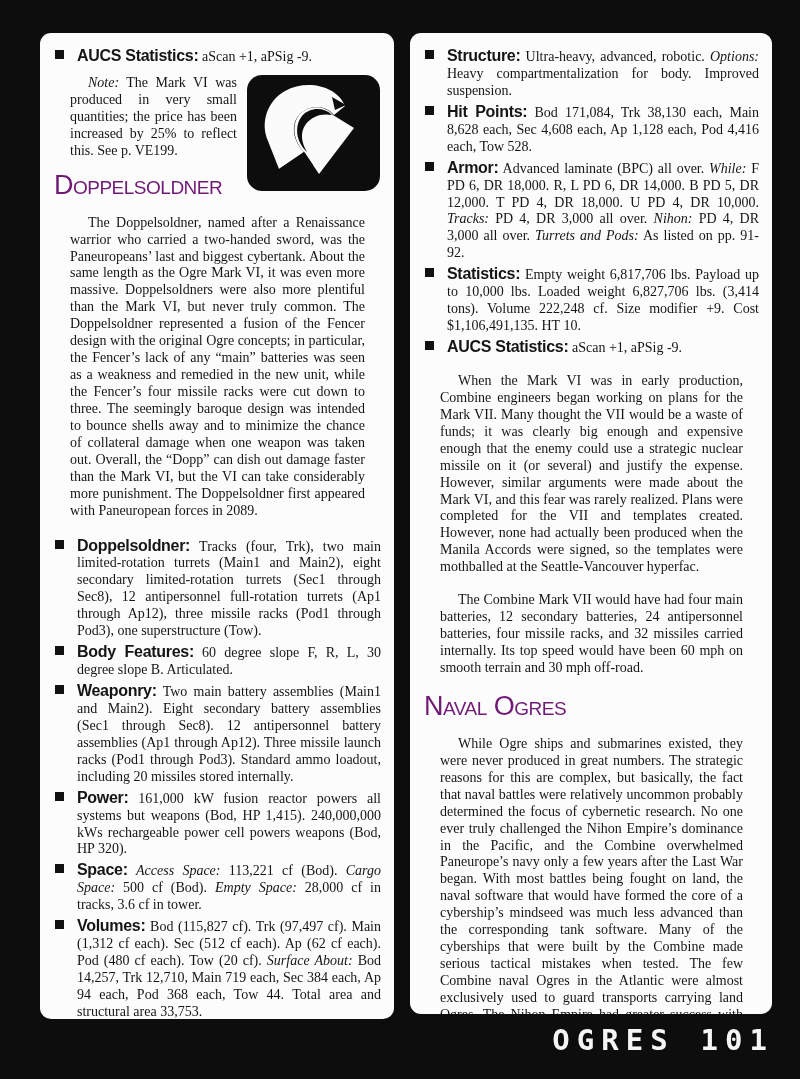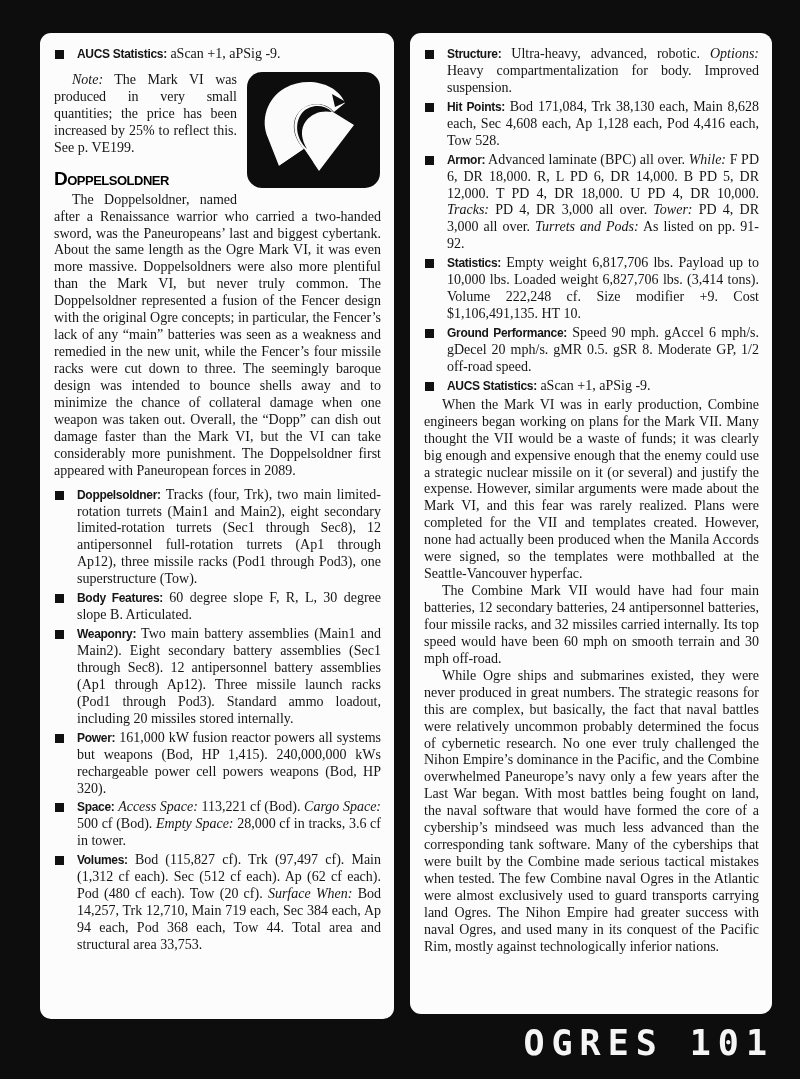--- a/index.html
+++ b/index.html
@@ -30,56 +30,56 @@
   .bullet{
     position:relative;padding-left:23px;
     text-align:justify;margin:0 0 2px 0;
   }
   .sq{
     position:absolute;left:1px;top:4px;
     width:9px;height:9px;background:#111;
   }
   .blabel{
     font-family:"Liberation Sans", sans-serif;
-    font-weight:bold;font-size:12px;letter-spacing:-0.3px;
+    font-weight:bold;font-size:16px;letter-spacing:-0.3px;
   }
   .btext i{}
 
-  .para{margin:0;text-align:justify;text-indent:18px;}
+  .para{margin:16px;text-align:justify;text-indent:18px;}
   .note-para{margin-top:9px;margin-bottom:4px;}
 
   h2{
     font-family:"Liberation Sans", sans-serif;
-    font-weight:bold;
+    font-weight:normal;
     font-variant:small-caps;
     font-stretch:condensed;
-    font-size:19px;line-height:1;
+    font-size:27px;line-height:1;
     letter-spacing:-0.5px;
     margin:10px 0 4px 0;
-    color:#000000;
+    color:#701a75;
   }
   h2.first{margin-top:12px;}
 
   ul.bullets{list-style:none;margin:7px 0 0 0;padding:0;}
   ul.bullets.top{margin-top:0;}
 
   .helmet-figure{
     float:right;
     width:133px;height:116px;
     margin:7px 1px 4px 10px;
   }
   .helmet-figure svg{display:block;width:100%;height:100%;}
 
   .footer{
     position:absolute;top:1023px;left:0;right:26px;
     text-align:right;
     color:var(--footer-text);
     font-family:"DejaVu Sans Mono", monospace;
     font-weight:bold;
-    font-size:35px;
+    font-size:29px;
     letter-spacing:7px;
     white-space:nowrap;
   }
   .footer .pgnum{margin-left:26px;}
 </style>
 </head>
 <body>
 
 <div class="card card-left">
 
@@ -128,62 +128,58 @@
       <span class="btext">161,000 kW fusion reactor powers all systems but weapons (Bod, HP 1,415). 240,000,000 kWs rechargeable power cell powers weapons (Bod, HP 320).</span>
     </li>
     <li class="bullet">
       <span class="sq"></span>
       <b class="blabel">Space:</b>
       <span class="btext"><i>Access Space:</i> 113,221 cf (Bod). <i>Cargo Space:</i> 500 cf (Bod). <i>Empty Space:</i> 28,000 cf in tracks, 3.6 cf in tower.</span>
     </li>
     <li class="bullet">
       <span class="sq"></span>
       <b class="blabel">Volumes:</b>
-      <span class="btext">Bod (115,827 cf). Trk (97,497 cf). Main (1,312 cf each). Sec (512 cf each). Ap (62 cf each). Pod (480 cf each). Tow (20 cf). <i>Surface When:</i> Bod 14,257, Trk 12,710, Main 719 each, Sec 384 each, Ap 94 each, Pod 368 each, Tow 44. Total area and structural area 33,753.</span>
+      <span class="btext">Bod (115,827 cf). Trk (97,497 cf). Main (1,312 cf each). Sec (512 cf each). Ap (62 cf each). Pod (480 cf each). Tow (20 cf). <i>Surface About:</i> Bod 14,257, Trk 12,710, Main 719 each, Sec 384 each, Ap 94 each, Pod 368 each, Tow 44. Total area and structural area 33,753.</span>
     </li>
   </ul>
 </div>
 
 <div class="card card-right">
 
   <ul class="bullets top">
     <li class="bullet">
       <span class="sq"></span>
       <b class="blabel">Structure:</b>
       <span class="btext">Ultra-heavy, advanced, robotic. <i>Options:</i> Heavy compartmentalization for body. Improved suspension.</span>
     </li>
     <li class="bullet">
       <span class="sq"></span>
       <b class="blabel">Hit Points:</b>
       <span class="btext">Bod 171,084, Trk 38,130 each, Main 8,628 each, Sec 4,608 each, Ap 1,128 each, Pod 4,416 each, Tow 528.</span>
     </li>
     <li class="bullet">
       <span class="sq"></span>
       <b class="blabel">Armor:</b>
-      <span class="btext">Advanced laminate (BPC) all over. <i>While:</i> F PD 6, DR 18,000. R, L PD 6, DR 14,000. B PD 5, DR 12,000. T PD 4, DR 18,000. U PD 4, DR 10,000. <i>Tracks:</i> PD 4, DR 3,000 all over. <i>Tower:</i> PD 4, DR 3,000 all over. <i>Turrets and Pods:</i> As listed on pp. 91-92.</span>
+      <span class="btext">Advanced laminate (BPC) all over. <i>While:</i> F PD 6, DR 18,000. R, L PD 6, DR 14,000. B PD 5, DR 12,000. T PD 4, DR 18,000. U PD 4, DR 10,000. <i>Tracks:</i> PD 4, DR 3,000 all over. <i>Nihon:</i> PD 4, DR 3,000 all over. <i>Turrets and Pods:</i> As listed on pp. 91-92.</span>
     </li>
     <li class="bullet">
       <span class="sq"></span>
       <b class="blabel">Statistics:</b>
       <span class="btext">Empty weight 6,817,706 lbs. Payload up to 10,000 lbs. Loaded weight 6,827,706 lbs. (3,414 tons). Volume 222,248 cf. Size modifier +9. Cost $1,106,491,135. HT 10.</span>
-    </li>
-    <li class="bullet">
-      <span class="sq"></span>
-      <b class="blabel">Ground Performance:</b>
-      <span class="btext">Speed 90 mph. gAccel 6 mph/s. gDecel 20 mph/s. gMR 0.5. gSR 8. Moderate GP, 1/2 off-road speed.</span>
     </li>
     <li class="bullet">
       <span class="sq"></span>
       <b class="blabel">AUCS Statistics:</b>
       <span class="btext">aScan +1, aPSig -9.</span>
     </li>
   </ul>
 
   <p class="para">When the Mark VI was in early production, Combine engineers began working on plans for the Mark VII. Many thought the VII would be a waste of funds; it was clearly big enough and expensive enough that the enemy could use a strategic nuclear missile on it (or several) and justify the expense. However, similar arguments were made about the Mark VI, and this fear was rarely realized. Plans were completed for the VII and templates created. However, none had actually been produced when the Manila Accords were signed, so the templates were mothballed at the Seattle-Vancouver hyperfac.</p>
   <p class="para">The Combine Mark VII would have had four main batteries, 12 secondary batteries, 24 antipersonnel batteries, four missile racks, and 32 missiles carried internally. Its top speed would have been 60 mph on smooth terrain and 30 mph off-road.</p>
 
+  <h2>Naval Ogres</h2>
   <p class="para">While Ogre ships and submarines existed, they were never produced in great numbers. The strategic reasons for this are complex, but basically, the fact that naval battles were relatively uncommon probably determined the focus of cybernetic research. No one ever truly challenged the Nihon Empire’s dominance in the Pacific, and the Combine overwhelmed Paneurope’s navy only a few years after the Last War began. With most battles being fought on land, the naval software that would have formed the core of a cybership’s mindseed was much less advanced than the corresponding tank software. Many of the cyberships that were built by the Combine made serious tactical mistakes when tested. The few Combine naval Ogres in the Atlantic were almost exclusively used to guard transports carrying land Ogres. The Nihon Empire had greater success with naval Ogres, and used many in its conquest of the Pacific Rim, mostly against technologically inferior nations.</p>
 
 </div>
 
 <div class="footer">
   <span>OGRES</span><span class="pgnum">101</span>
 </div>
 
 </body></html>

